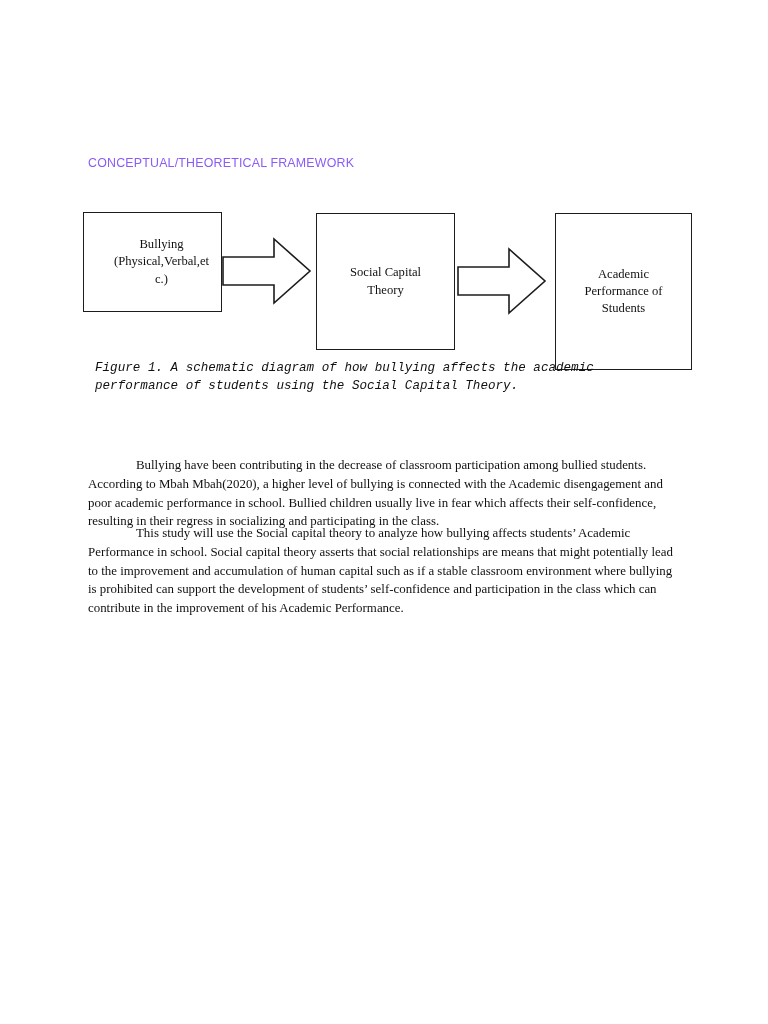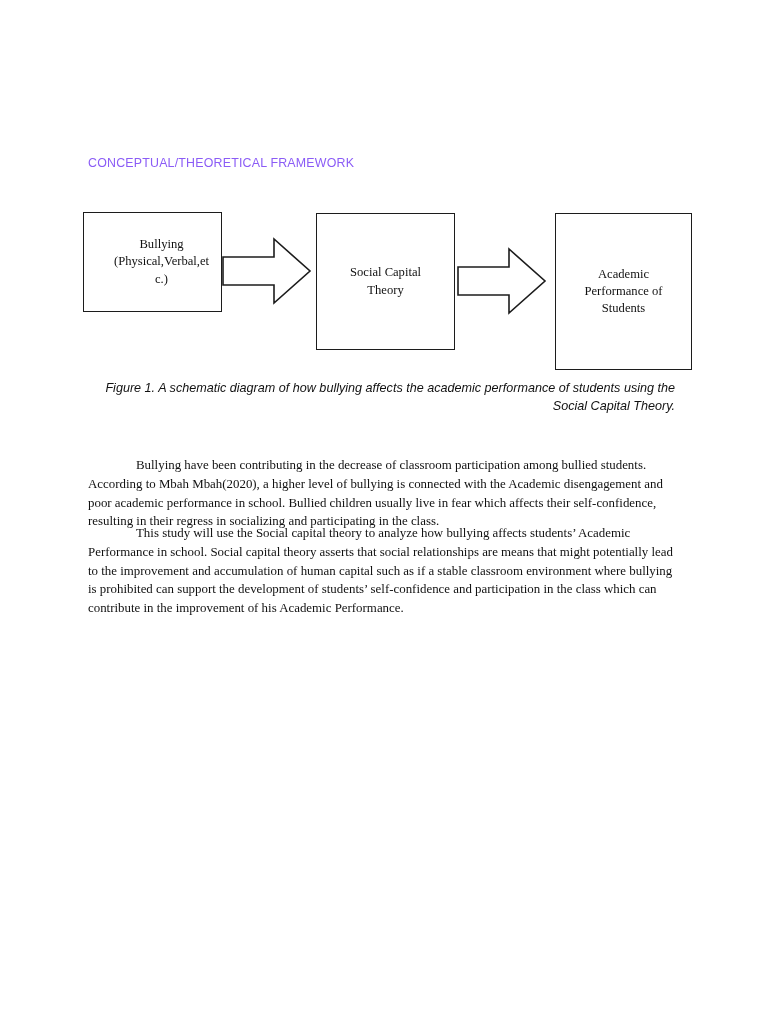--- a/index.html
+++ b/index.html
@@ -84,24 +84,24 @@
   .arrow-svg {
     position: absolute;
   }
   #arrow-1 { left: 222px; top: 237px; }
   #arrow-2 { left: 457px; top: 247px; }
 
   
   .figure-caption {
     position: absolute;
     left: 95px;
-    top: 380px;
+    top: 360px;
     width: 580px;
-    text-align: right;
-    font-family: Liberation Sans, sans-serif;
+    text-align: left;
+    font-family: Liberation Mono, monospace;
     font-style: italic;
     font-size: 12.6px;
     line-height: 1.42;
     color: #111;
   }
 
   
   .body-block {
     position: absolute;
     left: 88px;

